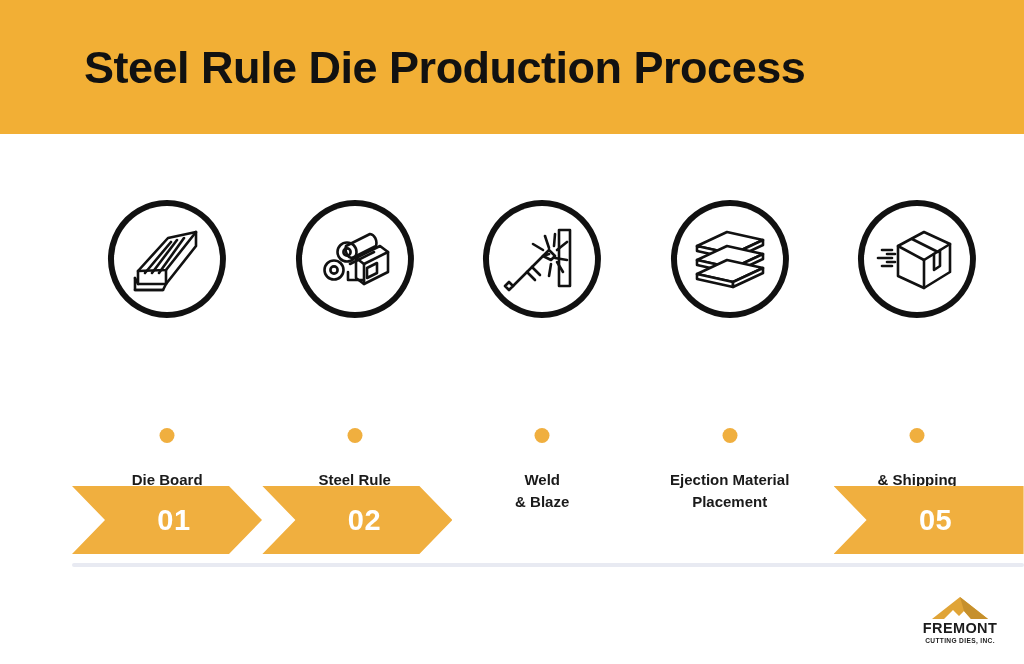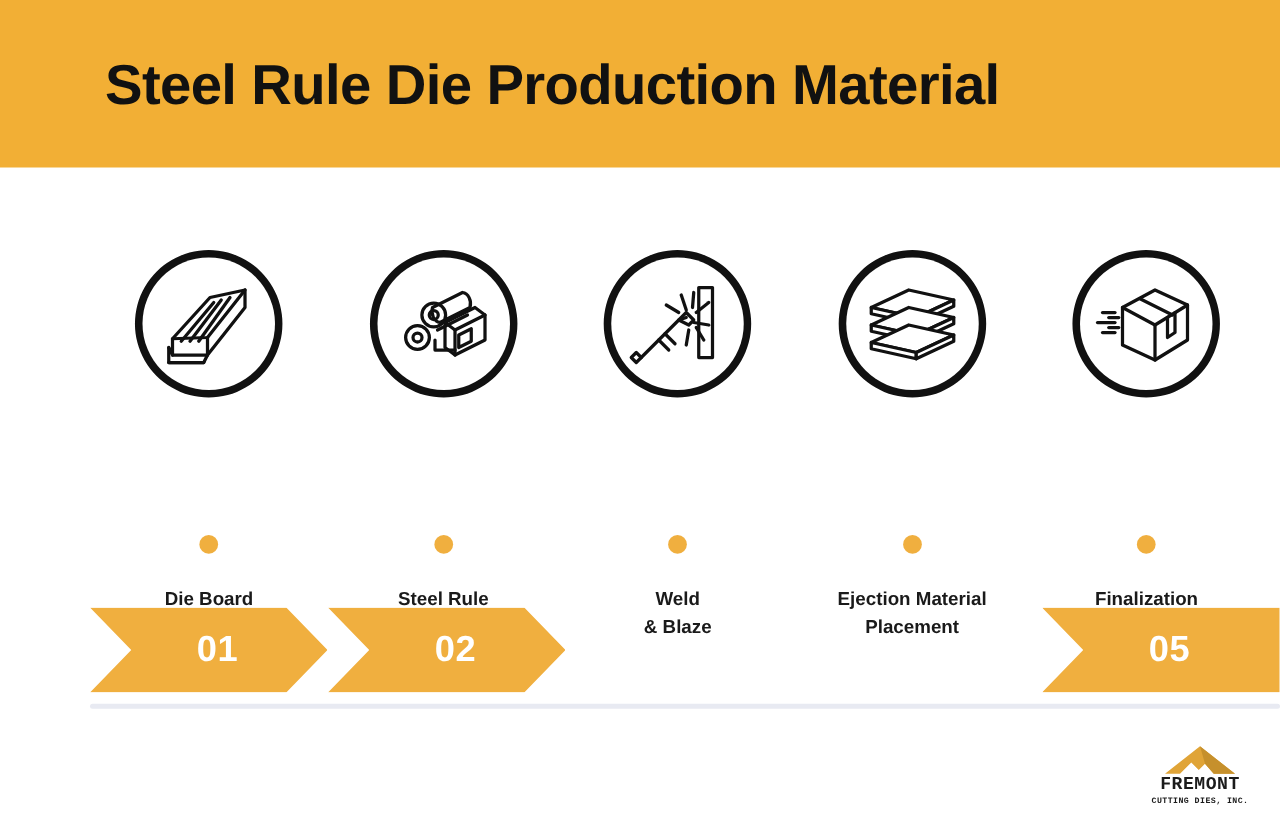--- a/index.html
+++ b/index.html
@@ -165,21 +165,20 @@
   }
   .step-caption .ln { display: block; white-space: nowrap; }
 
   
   .logo {
     position: absolute;
     right: 16px;
     bottom: 14px;
     width: 96px;
     height: 54px;
-    font-family: Liberation Mono, monospace;
   }
   .logo-mark {
     display: block;
     margin: 0 auto;
     width: 58px;
     height: 24px;
   }
   .logo-name {
     text-align: center;
     font-size: 14.5px;
@@ -196,21 +195,21 @@
     color: #1b1b1b;
     letter-spacing: 0.35px;
     line-height: 1;
     margin-top: 2px;
   }
 </style>
 </head>
 <body>
 
 <div class="header-banner">
-  <div class="header-title">Steel Rule Die Production Material</div>
+  <div class="header-title">Steel Rule Die Production Process</div>
 </div>
 
 <div class="process-area">
 
   <div class="steps-row">
 
     <div class="step step-0">
       <div class="icon-pin">
         <svg viewBox="0 0 126 136" xmlns="http://www.w3.org/2000/svg">
           <path d="M63 2 A59 59 0 1 1 62.9 2 Z M63 110 L50 102 L76 102 Z" fill="#111111"></path>
@@ -335,21 +334,20 @@
             <path d="M38 52 L28 52"></path>
             <path d="M38 60 L24 60"></path>
             <path d="M38 68 L28 68"></path>
             <path d="M41 56 L33 56"></path>
             <path d="M41 64 L33 64"></path>
           </g>
         </svg>
       </div>
       <div class="timeline-dot"></div>
       <div class="step-caption">
-        <span class="ln">Finalization</span>
         <span class="ln">&amp; Shipping</span>
       </div>
     </div>
 
   </div>
 
   <div class="chevron-band">
     <div class="chevron first ch-0">
       <div class="shape"></div>
       <div class="num">01</div>

